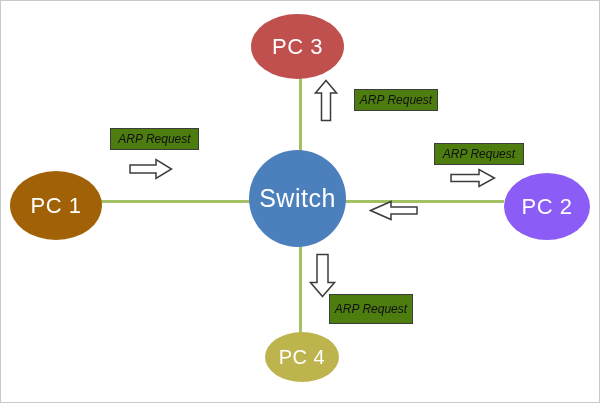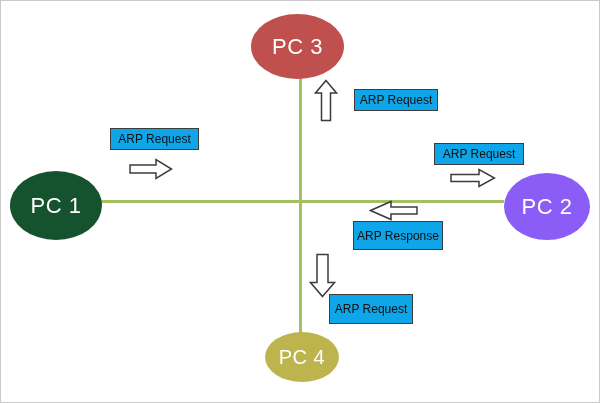--- a/index.html
+++ b/index.html
@@ -29,28 +29,29 @@
   #node-switch { left: 248px; top: 149px; width: 97px; height: 97px; font-size: 25px; }
   #node-pc1 { left: 9px;   top: 170px; width: 92px; height: 69px; font-size: 22px; }
   #node-pc2 { left: 503px; top: 172px; width: 86px; height: 67px; font-size: 22px; }
   #node-pc3 { left: 250px; top: 13px;  width: 93px; height: 65px; font-size: 22px; }
   #node-pc4 { left: 264px; top: 331px; width: 74px; height: 50px; font-size: 20px; }
 
   .msg {
     position: absolute;
     z-index: 3;
     border: 1.5px solid #3c3c3c;
-    background: #0ea5e9;
+    background: #4d7c0f;
     display: flex;
     align-items: center;
     justify-content: center;
     font-size: 12px;
     color: #111111;
     box-sizing: border-box;
     white-space: nowrap;
+    font-style: italic;
   }
   #msg-pc1-req   { left: 109px; top: 127px; width: 89px; height: 22px; }
   #msg-pc3-req   { left: 353px; top: 88px;  width: 84px; height: 22px; }
   #msg-pc2-req   { left: 433px; top: 142px; width: 90px; height: 22px; }
   #msg-pc2-resp  { left: 352px; top: 220px; width: 90px; height: 29px; }
   #msg-pc4-req   { left: 328px; top: 293px; width: 84px; height: 30px; }
 
   .arrow { position: absolute; z-index: 3; }
   #arrow-pc1-req  { left: 128px; top: 157px; }
   #arrow-pc3-req  { left: 313px; top: 78px;  }
@@ -61,37 +62,39 @@
   .arrow polygon { fill: #ffffff; stroke: #3c3c3c; stroke-width: 1.5; stroke-linejoin: miter; }
 </style>
 </head>
 <body>
 
 <div class="frame">
 
   <div class="link" id="link-h" style="background: rgb(163, 193, 98);"></div>
   <div class="link" id="link-v" style="background: rgb(163, 193, 98);"></div>
 
-  <div class="node" id="node-pc1" style="background: #14532d;">
+  <div class="node" id="node-switch" style="background: rgb(76, 128, 189);">
+    <span>Switch</span>
+  </div>
+  <div class="node" id="node-pc1" style="background: #a16207;">
     <span>PC 1</span>
   </div>
   <div class="node" id="node-pc2" style="background: #8b5cf6;">
     <span>PC 2</span>
   </div>
   <div class="node" id="node-pc3" style="background: rgb(192, 80, 77); justify-content: center;">
     <span>PC 3</span>
   </div>
   <div class="node" id="node-pc4" style="background: rgb(189, 180, 78);">
     <span>PC 4</span>
   </div>
 
   <div class="msg" id="msg-pc1-req">ARP Request</div>
   <div class="msg" id="msg-pc3-req">ARP Request</div>
   <div class="msg" id="msg-pc2-req">ARP Request</div>
-  <div class="msg" id="msg-pc2-resp">ARP Response</div>
   <div class="msg" id="msg-pc4-req">ARP Request</div>
 
   <div class="arrow" id="arrow-pc1-req">
     <svg width="44" height="22" viewBox="0 0 44 22">
       <polygon points="1,7 27,7 27,1.5 42.5,11 27,20.5 27,15 1,15"></polygon>
     </svg>
   </div>
   <div class="arrow" id="arrow-pc3-req">
     <svg width="24" height="43" viewBox="0 0 24 43">
       <polygon points="12,1.5 22.5,14 16.5,14 16.5,41.5 7.5,41.5 7.5,14 1.5,14"></polygon>

